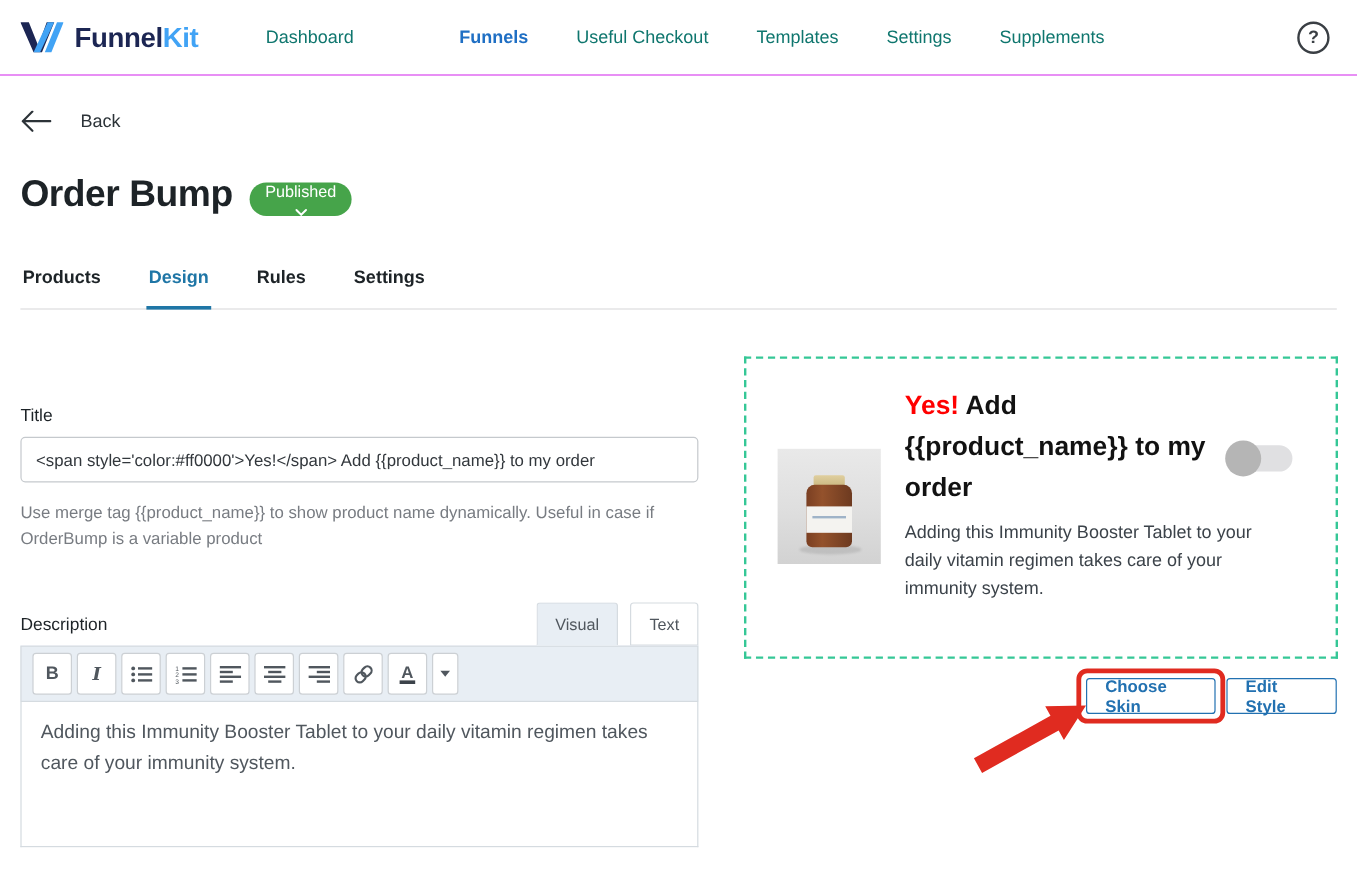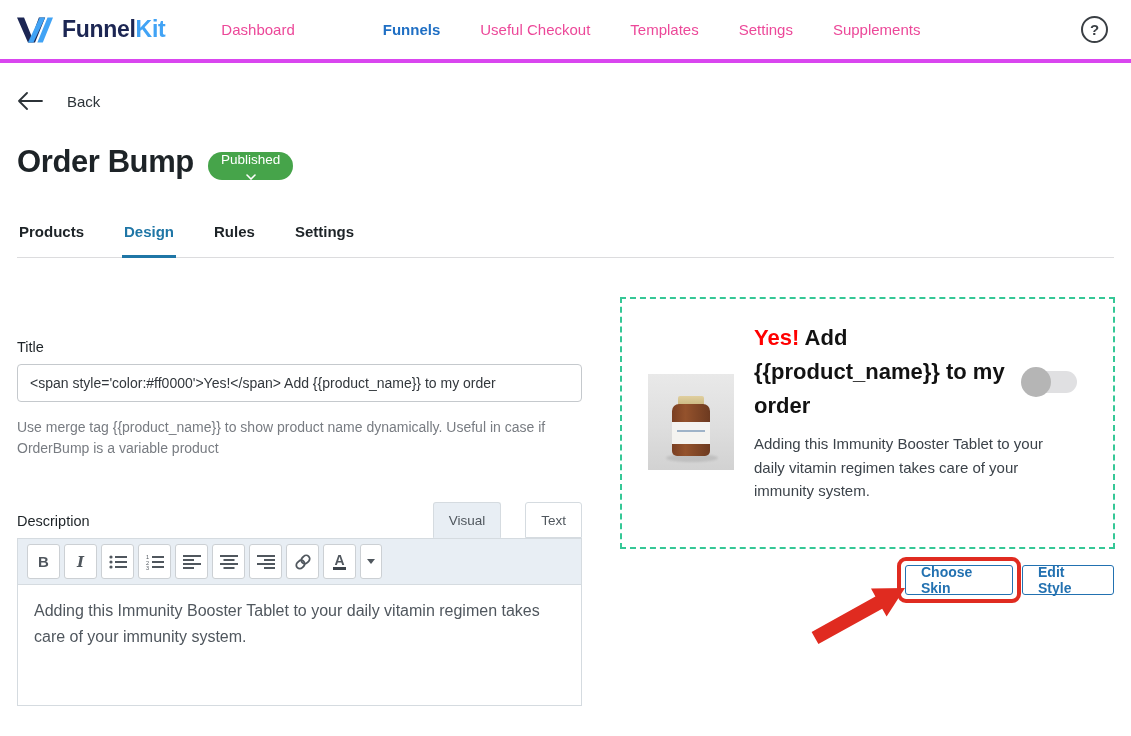--- a/index.html
+++ b/index.html
@@ -2,27 +2,27 @@
 <html><head>
 <meta charset="utf-8">
 <style>
   * { margin:0; padding:0; box-sizing:border-box; }
   body { font-family:"Liberation Sans", sans-serif; background:#fff; }
   #screen { position:relative; width:1131px; height:736px; overflow:hidden; background:#fff; }
 
   
   .topnav { position:absolute; left:0; top:0; width:1131px; height:63px;
             display:flex; align-items:center; padding-left:17px;
-            background:#fff; border-bottom:4px solid #d946ef; }
+            background:#fff; border-bottom:1px solid #d946ef; }
   .logo { display:flex; align-items:center; gap:9px; cursor:pointer; }
   .logo-text { font-size:23px; font-weight:800; letter-spacing:-0.3px; }
   .logo-text .p1 { color:#1c2653; }
   .logo-text .p2 { color:#41a3f5; }
   .navitems { display:flex; gap:40px; margin-left:56px; }
-  .navitem { font-size:15px; color:#ec4899; cursor:pointer; }
+  .navitem { font-size:15px; color:#0f766e; cursor:pointer; }
   .navitem.active { color:#1f6fc4; font-weight:600;padding-left:48px; }
   .help { margin-left:auto; margin-right:23px; width:27px; height:27px;
           border:2px solid #3a3f44; border-radius:50%; display:flex;
           align-items:center; justify-content:center; font-size:15px;
           font-weight:700; color:#3a3f44; cursor:pointer; }
 
   
   .back-row { position:absolute; left:17px; top:92px; display:flex; align-items:center; gap:24px; cursor:pointer; }
   .back-label { font-size:15px; color:#2c3338; }
   .page-title { position:absolute; left:17px; top:144px; font-size:31px; font-weight:700; color:#1d2327; letter-spacing:-0.4px;text-align:right; }
@@ -40,21 +40,21 @@
   .section-bar { height:40px; background:#e8eef4; border-radius:3px; display:flex;
                  align-items:center; padding-left:24px; font-size:14.5px; color:#1d2327; cursor:pointer; }
   .field-label { margin-top:39px; font-size:14.5px; color:#1d2327; }
   .title-input { margin-top:9px; width:100%; height:38px; border:1px solid #c5c9cd;
                  border-radius:4px; padding:0 12px; font-size:14px; color:#32373c;
                  font-family:"Liberation Sans", sans-serif; background:#fff; }
   .help-text { margin-top:15px; font-size:14px; color:#787c82; line-height:20.5px; width:560px; }
 
   .desc-row { margin-top:44px; display:flex; justify-content:space-between; align-items:flex-end; }
   .desc-label { font-size:14.5px; color:#1d2327; padding-bottom:9px; }
-  .etabs { display:flex; gap:24px;margin-left:48px; }
+  .etabs { display:flex; gap:10px;margin-left:48px; }
   .etab { height:36px; padding:0 15px; display:flex; align-items:center; font-size:13.5px;
           color:#50575e; border:1px solid #d5dbe0; border-radius:3px 3px 0 0;
           background:#fff; cursor:pointer; position:relative; }
   .etab.active { background:#e8eef4; border-bottom-color:#e8eef4; margin-bottom:-1px; z-index:2; }
 
   .toolbar { height:47px; background:#e8eef4; border:1px solid #d5dbe0;
              display:flex; align-items:center; gap:4px; padding-left:9px; position:relative; z-index:1; }
   .tbtn { width:33px; height:35px; background:#fff; border:1px solid #ccd0d4; border-radius:3px;
           display:flex; align-items:center; justify-content:center; color:#50575e; cursor:pointer; }
   .tbtn.narrow { width:22px; }

